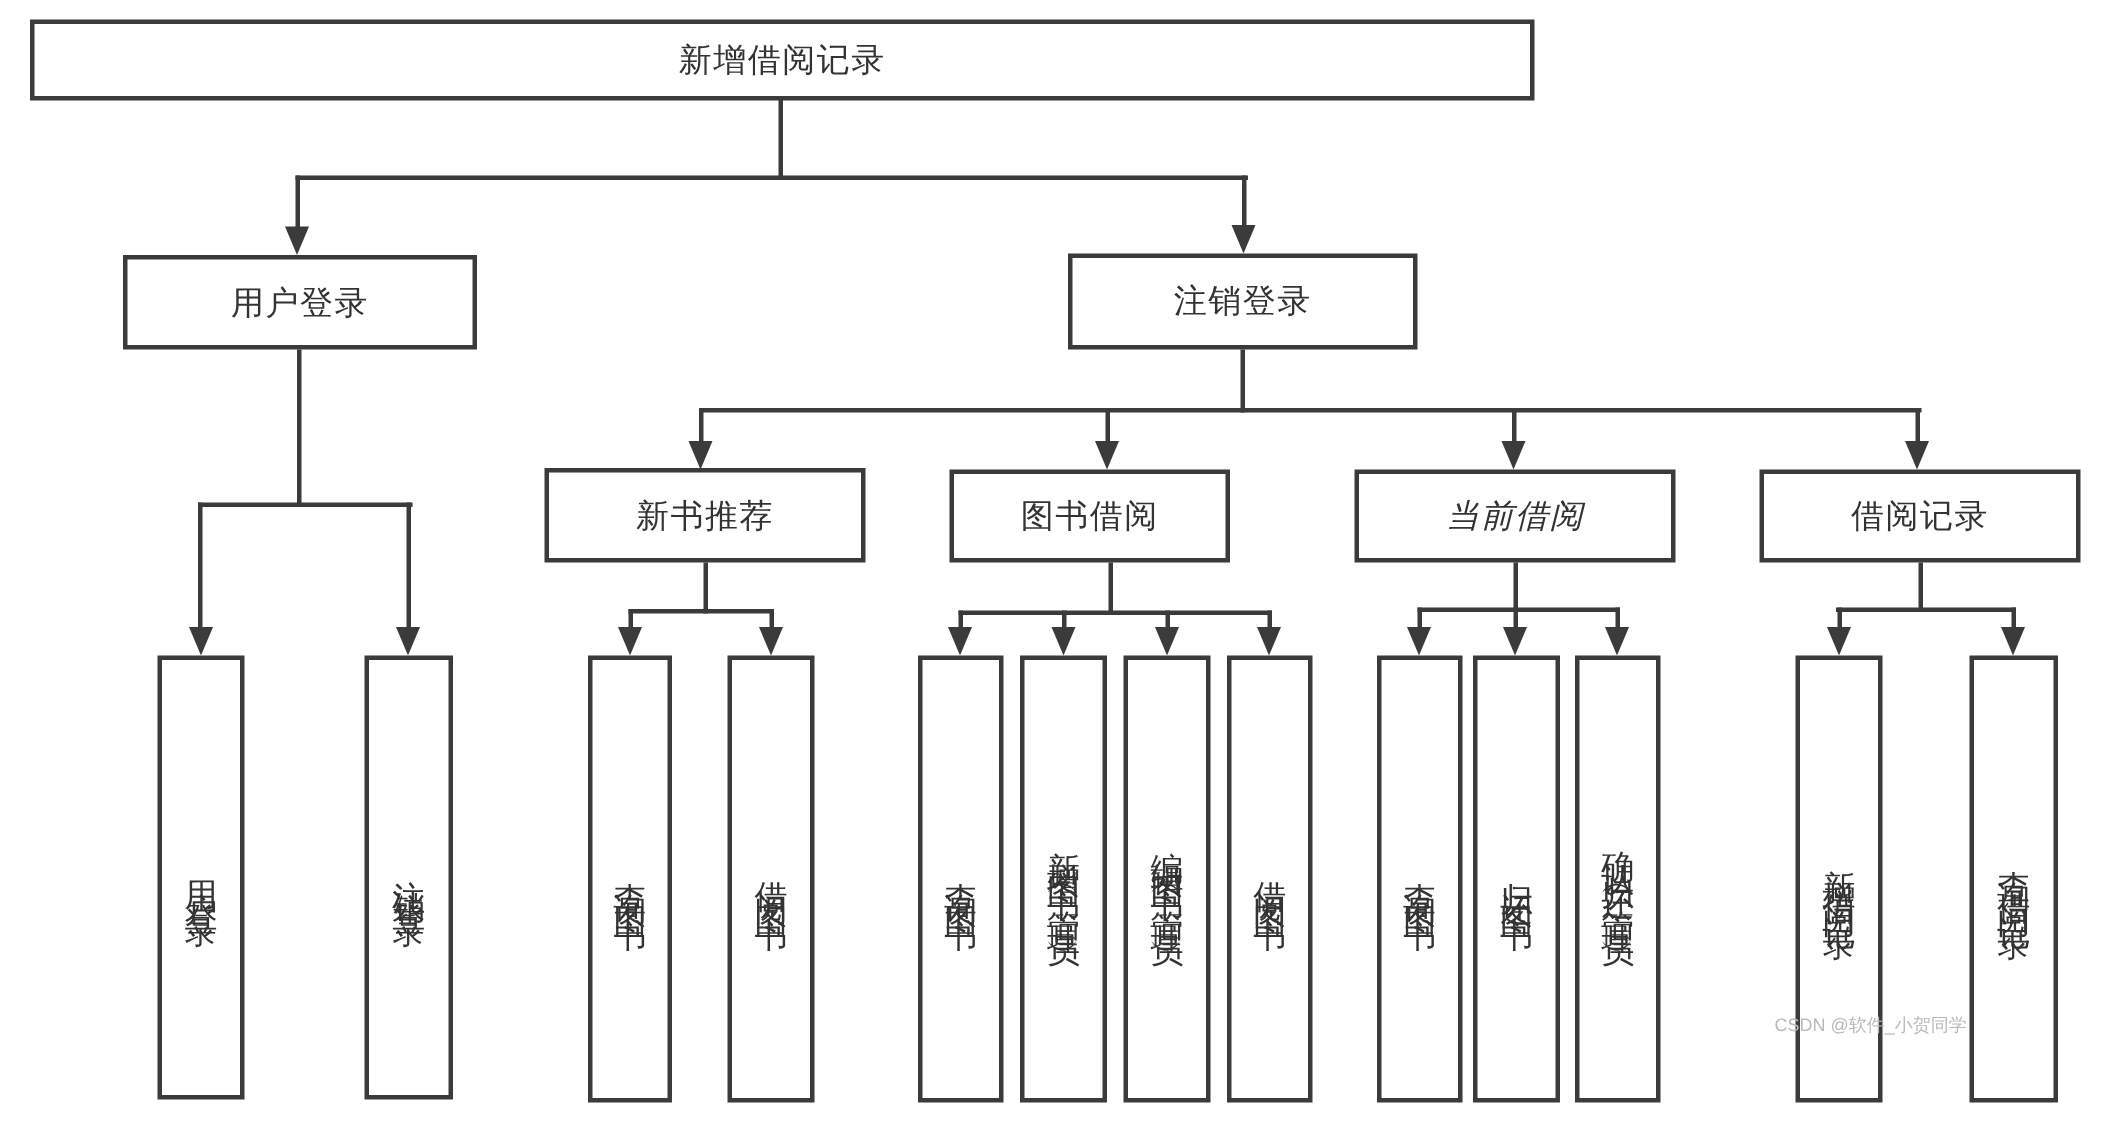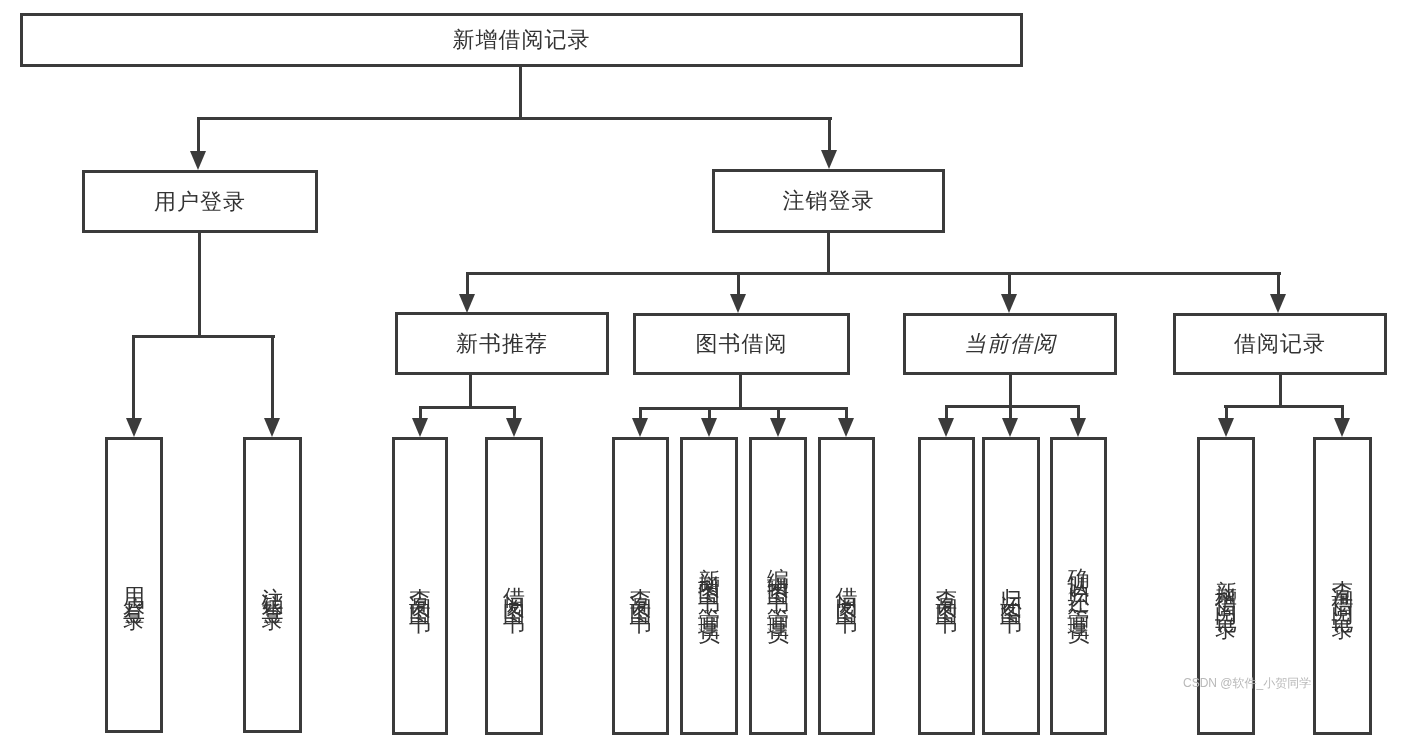--- a/index.html
+++ b/index.html
@@ -36,22 +36,22 @@
 </head>
 <body>
 
 <div class="canvas">
 
   <div class="box h-box" style="left:20px;top:13px;width:1003px;height:54px;">新增借阅记录</div>
 
   <div class="box h-box" style="left:82px;top:170px;width:236px;height:63px;">用户登录</div>
   <div class="box h-box" style="left:712px;top:169px;width:233px;height:64px;">注销登录</div>
 
-  <div class="box h-box" style="left:363px;top:312px;width:214px;height:63px;margin-left:32px;">新书推荐</div>
-  <div class="box h-box" style="left:633px;top:313px;width:217px;height:62px;">图书借阅</div>
+  <div class="box h-box" style="left:363px;top:312px;width:214px;height:63px;">新书推荐</div>
+  <div class="box h-box" style="left:633px;top:313px;width:187px;height:62px;">图书借阅</div>
   <div class="box h-box" style="left:903px;top:313px;width:214px;height:62px;font-style:italic;">当前借阅</div>
   <div class="box h-box" style="left:1173px;top:313px;width:214px;height:62px;">借阅记录</div>
 
   <div class="box v-box" style="left:105px;top:437px;width:58px;height:296px;">用户登录</div>
   <div class="box v-box" style="left:243px;top:437px;width:59px;height:296px;">注销登录</div>
 
   <div class="box v-box" style="left:392px;top:437px;width:56px;height:298px;">查询图书</div>
   <div class="box v-box" style="left:485px;top:437px;width:58px;height:298px;">借阅图书</div>
 
   <div class="box v-box" style="left:612px;top:437px;width:57px;height:298px;">查询图书</div>

